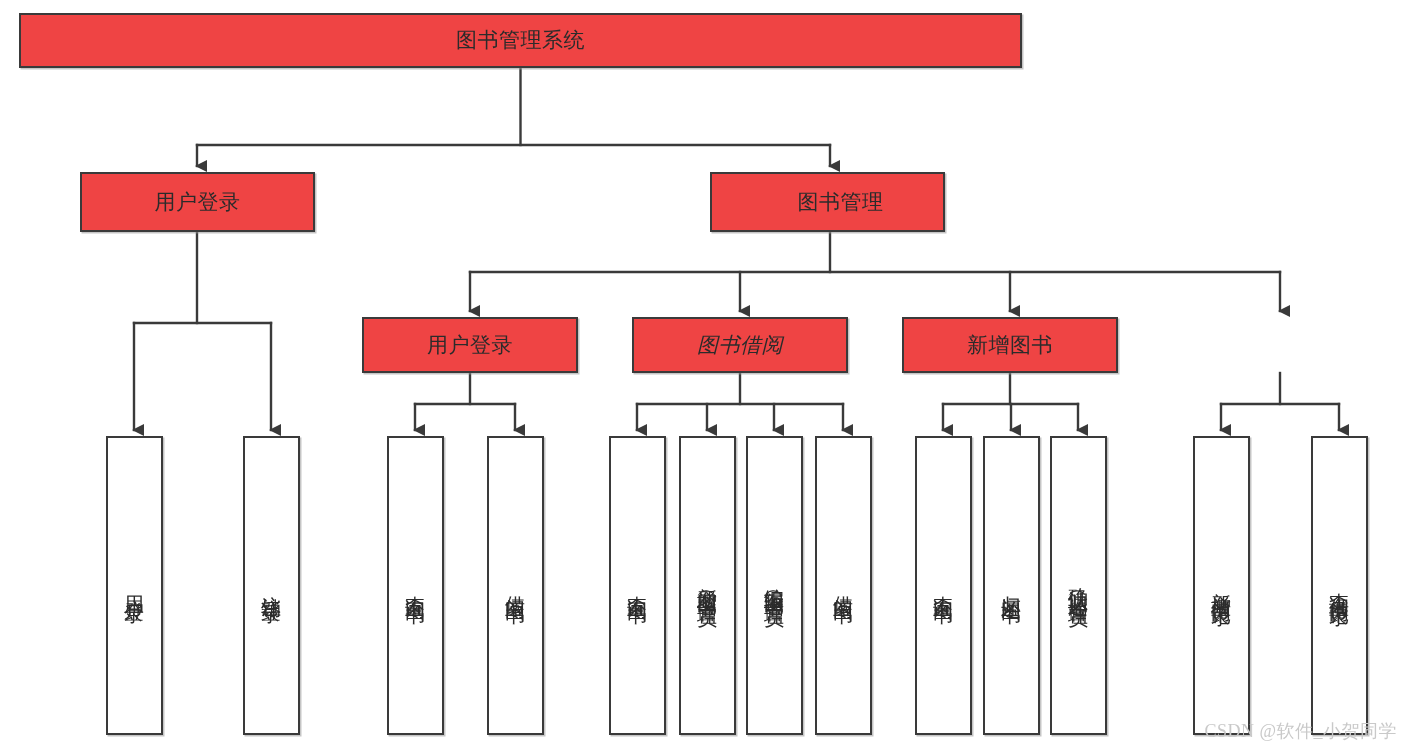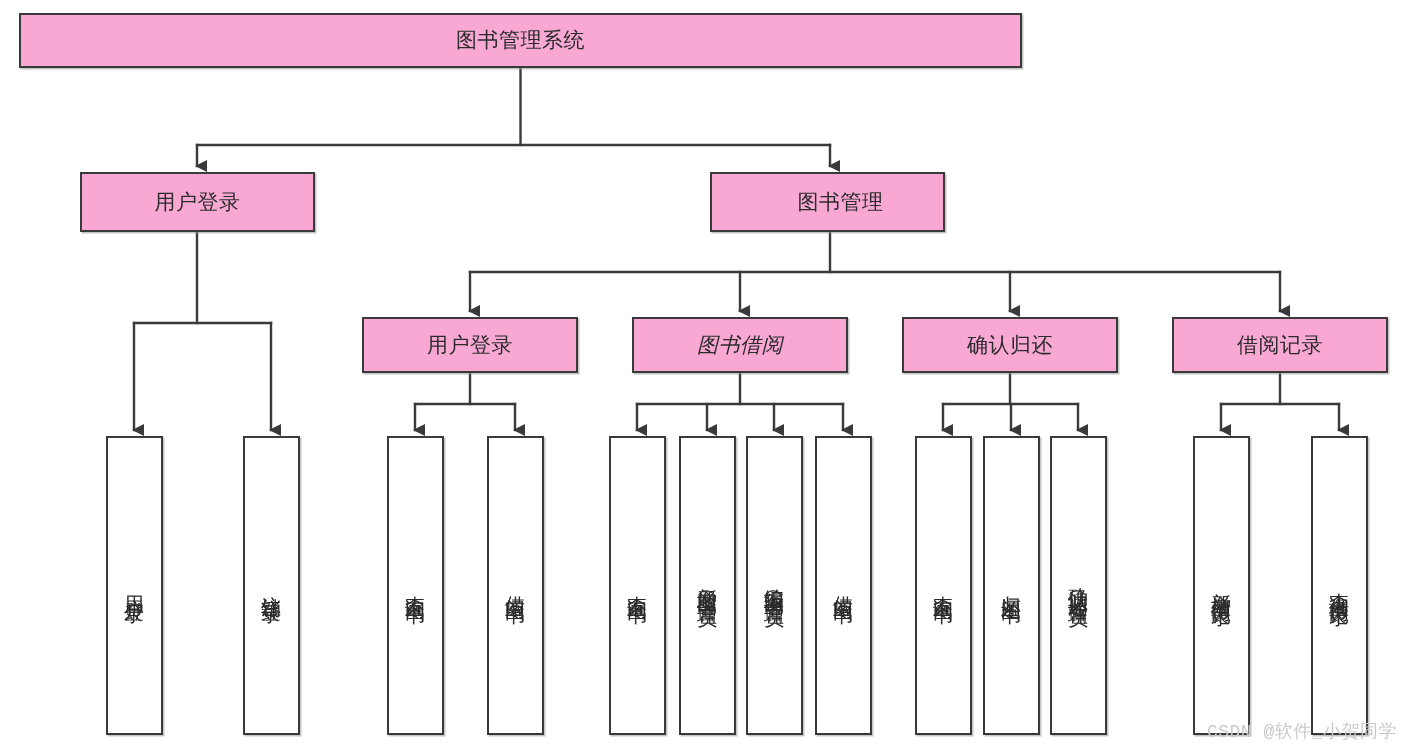--- a/index.html
+++ b/index.html
@@ -21,21 +21,21 @@
   svg#tree-svg {
     position: absolute;
     left: 0;
     top: 0;
     width: 1405px;
     height: 747px;
   }
   .node-box {
     position: absolute;
     box-sizing: border-box;
-    background: #f9a8d4;
+    background: #ef4444;
     border: 2px solid #3a3a3a;
     display: flex;
     align-items: center;
     justify-content: center;
     box-shadow: 1.5px 1.5px 0 0 rgba(150,150,150,0.55);
   }
   .node-label {
     color: #2b2b2b;
     font-size: 21px;
     line-height: 1.15;
@@ -65,21 +65,21 @@
     font-family: "Liberation Sans", "DejaVu Sans", sans-serif;
   }
   .watermark {
     position: absolute;
     right: 8px;
     bottom: 4px;
     color: #c9c9c9;
     font-size: 18px;
     letter-spacing: 0.5px;
     white-space: nowrap;
-    font-family: Liberation Mono, monospace;
+    font-family: Liberation Serif, serif;
     pointer-events: none;
     text-align: right;
   }
 </style>
 </head>
 <body>
 
 <div id="diagram-root">
 
   <svg id="tree-svg" viewBox="0 0 1405 747" xmlns="http://www.w3.org/2000/svg">
@@ -146,24 +146,21 @@
     <span class="node-label">图书管理</span>
   </div>
 
   <div class="node-box" style="left:362px; top:317px; width:216px; height:56px;">
     <span class="node-label">用户登录</span>
   </div>
   <div class="node-box" style="left:632px; top:317px; width:216px; height:56px;font-style:italic;">
     <span class="node-label">图书借阅</span>
   </div>
   <div class="node-box" style="left:902px; top:317px; width:216px; height:56px;">
-    <span class="node-label">确认归还</span>
-  </div>
-  <div class="node-box" style="left:1172px; top:317px; width:216px; height:56px;">
-    <span class="node-label">借阅记录</span>
+    <span class="node-label">新增图书</span>
   </div>
 
   <div class="leaf-box" style="left:106px; top:436px; width:57px; height:299px;">
     <span class="leaf-label">用户登录</span>
   </div>
   <div class="leaf-box" style="left:243px; top:436px; width:57px; height:299px;">
     <span class="leaf-label">注销登录</span>
   </div>
 
   <div class="leaf-box" style="left:387px; top:436px; width:57px; height:299px;">

